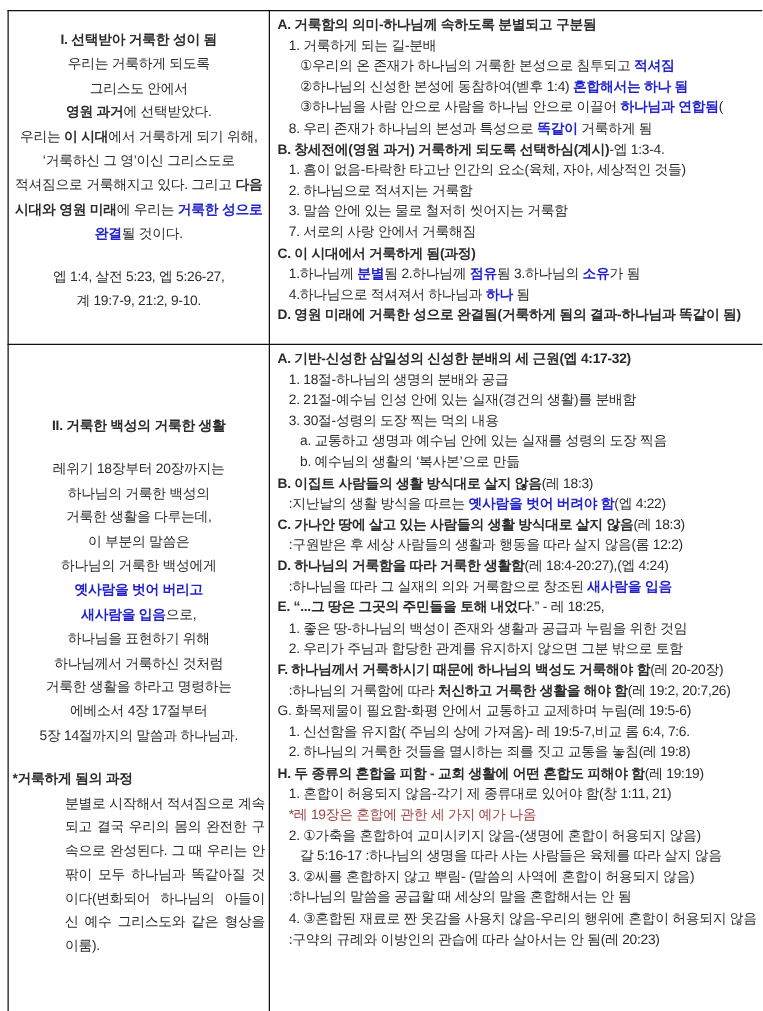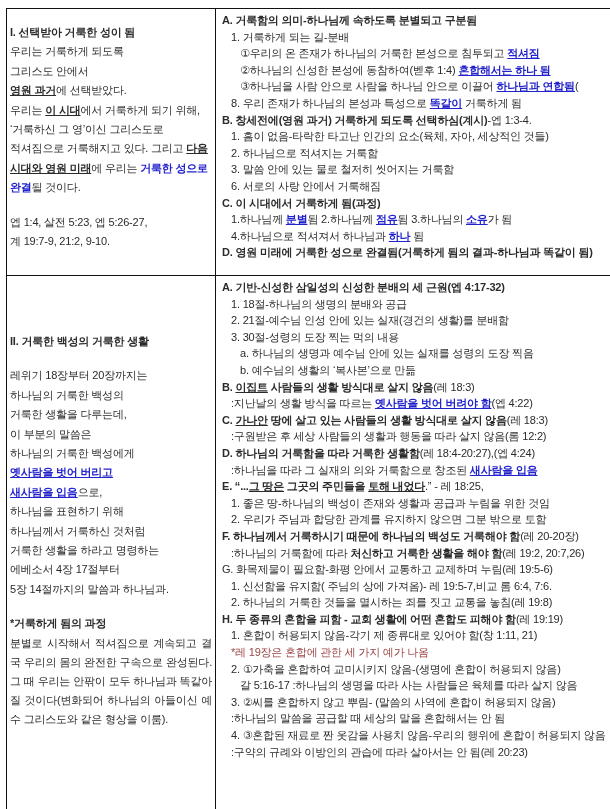--- a/index.html
+++ b/index.html
@@ -19,30 +19,30 @@
     border:1.8px solid var(--border);vertical-align:top;overflow:hidden;
   }
   td.leftcell{width:202px;padding:4px 3px;}
   td.rightcell{width:392px;padding:3px 3px 3px 6px;}
   tr.r1 td{height:248px;}
   tr.r2 td{height:476px;}
 
   .line{
     font-size:11px;line-height:16.6px;white-space:nowrap;letter-spacing:-0.2px;
   }
-  .leftcell .line{line-height:19.4px;text-align:left;}
+  .leftcell .line{line-height:19.4px;text-align:center;}
   .leftcell .line.left-align{text-align:left;}
   .leftcell .line.para{
-    white-space:normal;text-align:justify;line-height:19px;
+    white-space:normal;text-align:justify;line-height:19px;margin-left:42px;
   }
   .r1 .leftcell{padding-top:14px;}
   .r2 .leftcell{padding-top:56px;}
   .spacer{height:15px;}
   .b{font-weight:bold;}
-  .u{text-decoration:underline;}
+  .u{}
   .bl{color:var(--blue);}
   .rd{color:var(--red);}
 </style>
 </head>
 <body>
 
 <div class="page">
   <table class="doc">
     <tbody>
         <tr class="r1">
@@ -64,21 +64,21 @@
             <div class="line"><span class="b">A. 거룩함의 의미-하나님께 속하도록 분별되고 구분됨</span></div>
             <div class="line" style="padding-left: 9px;"><span>1. 거룩하게 되는 길-분배</span></div>
             <div class="line" style="padding-left: 18px;"><span>①우리의 온 존재가 하나님의 거룩한 본성으로 침투되고 </span><span class="b u bl">적셔짐</span></div>
             <div class="line" style="padding-left: 18px;"><span>②하나님의 신성한 본성에 동참하여(벧후 1:4) </span><span class="b u bl">혼합해서는 하나 됨</span></div>
             <div class="line" style="padding-left: 18px;"><span>③하나님을 사람 안으로 사람을 하나님 안으로 이끌어 </span><span class="b u bl">하나님과 연합됨</span><span>(</span></div>
             <div class="line" style="padding-left: 9px;"><span>8. 우리 존재가 하나님의 본성과 특성으로 </span><span class="b u bl">똑같이</span><span> 거룩하게 됨</span></div>
             <div class="line"><span class="b">B. 창세전에(영원 과거) 거룩하게 되도록 선택하심(계시)</span><span>-엡 1:3-4.</span></div>
             <div class="line" style="padding-left: 9px;"><span>1. 흠이 없음-타락한 타고난 인간의 요소(육체, 자아, 세상적인 것들)</span></div>
             <div class="line" style="padding-left: 9px;"><span>2. 하나님으로 적셔지는 거룩함</span></div>
             <div class="line" style="padding-left: 9px;"><span>3. 말씀 안에 있는 물로 철저히 씻어지는 거룩함</span></div>
-            <div class="line" style="padding-left: 9px;"><span>6. 서로의 사랑 안에서 거룩해짐</span></div>
+            <div class="line" style="padding-left: 9px;"><span>7. 서로의 사랑 안에서 거룩해짐</span></div>
             <div class="line"><span class="b">C. 이 시대에서 거룩하게 됨(과정)</span></div>
             <div class="line" style="padding-left: 9px;"><span>1.하나님께 </span><span class="b u bl">분별</span><span>됨 2.하나님께 </span><span class="b u bl">점유</span><span>됨 3.하나님의 </span><span class="b u bl">소유</span><span>가 됨</span></div>
             <div class="line" style="padding-left: 9px;"><span>4.하나님으로 적셔져서 하나님과 </span><span class="b u bl">하나</span><span> 됨</span></div>
             <div class="line"><span class="b">D. 영원 미래에 거룩한 성으로 완결됨</span><span class="b">(거룩하게 됨의 결과-하나님과 똑같이 됨)</span></div>
           </td>
     </tr>
     <tr class="r2">
       <td class="leftcell">
             <div class="line"><span class="b">II. 거룩한 백성의 거룩한 생활</span></div>
             <div class="line spacer"></div>
@@ -96,21 +96,21 @@
             <div class="line"><span>5장 14절까지의 말씀과 하나님과.</span></div>
             <div class="line spacer"></div>
             <div class="line left-align"><span class="b">*거룩하게 됨의 과정</span></div>
             <div class="line left-align para"><span>분별로 시작해서 적셔짐으로 계속되고 결국 우리의 몸의 완전한 구속으로 완성된다. 그 때 우리는 안팎이 모두 하나님과 똑같아질 것이다(변화되어 하나님의 아들이신 예수 그리스도와 같은 형상을 이룸).</span></div>
           </td>
       <td class="rightcell">
             <div class="line"><span class="b">A. 기반-신성한 삼일성의 신성한 분배의 세 근원(엡 4:17-32)</span></div>
             <div class="line" style="padding-left: 9px;"><span>1. 18절-하나님의 생명의 분배와 공급</span></div>
             <div class="line" style="padding-left: 9px;"><span>2. 21절-예수님 인성 안에 있는 실재(경건의 생활)를 분배함</span></div>
             <div class="line" style="padding-left: 9px;"><span>3. 30절-성령의 도장 찍는 먹의 내용</span></div>
-            <div class="line" style="padding-left: 18px;"><span>a. 하나님의 생명과 예수님 안에 있는 실재를 성령의 도장 찍음</span></div>
+            <div class="line" style="padding-left: 18px;"><span>a. 교통하고 생명과 예수님 안에 있는 실재를 성령의 도장 찍음</span></div>
             <div class="line" style="padding-left: 18px;"><span>b. 예수님의 생활의 ‘복사본’으로 만듦</span></div>
             <div class="line"><span class="b">B. </span><span class="b u">이집트</span><span class="b"> 사람들의 생활 방식대로 살지 않음</span><span>(레 18:3)</span></div>
             <div class="line" style="padding-left: 9px;"><span>:지난날의 생활 방식을 따르는 </span><span class="b u bl">옛사람을 벗어 버려야 함</span><span>(엡 4:22)</span></div>
             <div class="line"><span class="b">C. </span><span class="b u">가나안</span><span class="b"> 땅에 살고 있는 사람들의 생활 방식대로 살지 않음</span><span>(레 18:3)</span></div>
             <div class="line" style="padding-left: 9px;"><span>:구원받은 후 세상 사람들의 생활과 행동을 따라 살지 않음(롬 12:2)</span></div>
             <div class="line"><span class="b">D. 하나님의 거룩함을 따라 거룩한 생활함</span><span>(레 18:4-20:27),(엡 4:24)</span></div>
             <div class="line" style="padding-left: 9px;"><span>:하나님을 따라 그 실재의 의와 거룩함으로 창조된 </span><span class="b u bl">새사람을 입음</span></div>
             <div class="line"><span class="b">E. “...</span><span class="b u">그 땅은</span><span class="b"> 그곳의 주민들을 </span><span class="b u">토해 내었다</span><span>.” - 레 18:25,</span></div>
             <div class="line" style="padding-left: 9px;"><span>1. 좋은 땅-하나님의 백성이 존재와 생활과 공급과 누림을 위한 것임</span></div>
             <div class="line" style="padding-left: 9px;"><span>2. 우리가 주님과 합당한 관계를 유지하지 않으면 그분 밖으로 토함</span></div>

